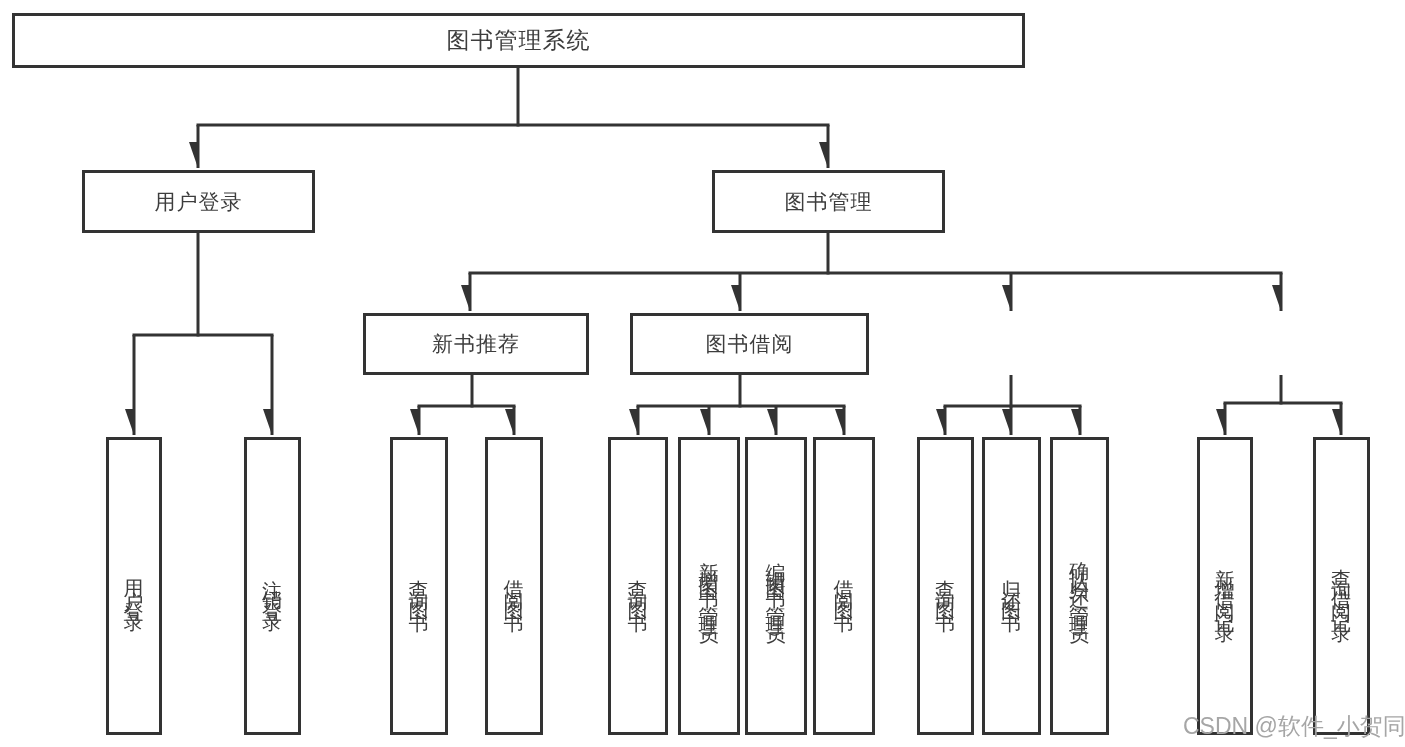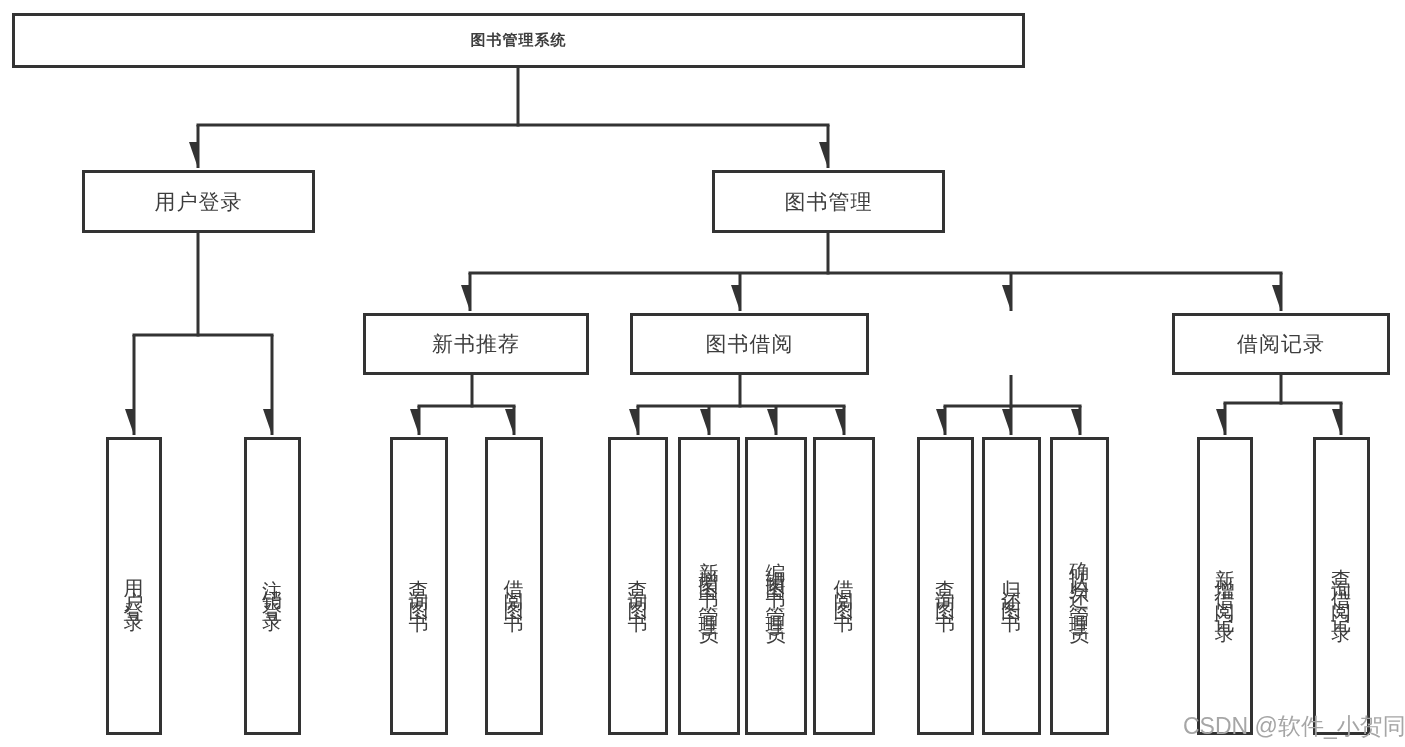--- a/index.html
+++ b/index.html
@@ -25,21 +25,21 @@
     background:#ffffff;
     display:flex;align-items:center;justify-content:center;
     z-index:2;
   }
   .hnode .hlabel{
     font-size:21px;
     letter-spacing:1px;
     color:var(--text);
     white-space:nowrap;
   }
-  .hnode.root .hlabel{font-size:15px;font-weight:bold;}
+  .hnode.root .hlabel{font-size:23px;}
   .vnode{
     position:absolute;
     top:437px;height:298px;
     box-sizing:border-box;
     border:3px solid var(--line);
     background:#ffffff;
     display:flex;align-items:center;justify-content:center;
     z-index:2;
   }
   .vtext{
@@ -126,23 +126,20 @@
   <div class="hnode" style="left:363px;top:313px;width:226px;height:62px">
     <span class="hlabel">新书推荐</span>
   </div>
 
   <div class="hnode" style="left:712px;top:170px;width:233px;height:63px">
     <span class="hlabel">图书管理</span>
   </div>
   <div class="hnode" style="left:630px;top:313px;width:239px;height:62px">
     <span class="hlabel">图书借阅</span>
   </div>
-  <div class="hnode" style="left:1172px;top:313px;width:218px;height:62px">
-    <span class="hlabel">借阅记录</span>
-  </div>
 
   <div class="vnode" style="left:106px;width:56px">
     <span class="vtext">用户登录</span>
   </div>
   <div class="vnode" style="left:244px;width:57px">
     <span class="vtext">注销登录</span>
   </div>
 
   <div class="vnode" style="left:390px;width:58px">
     <span class="vtext">查询图书</span>

